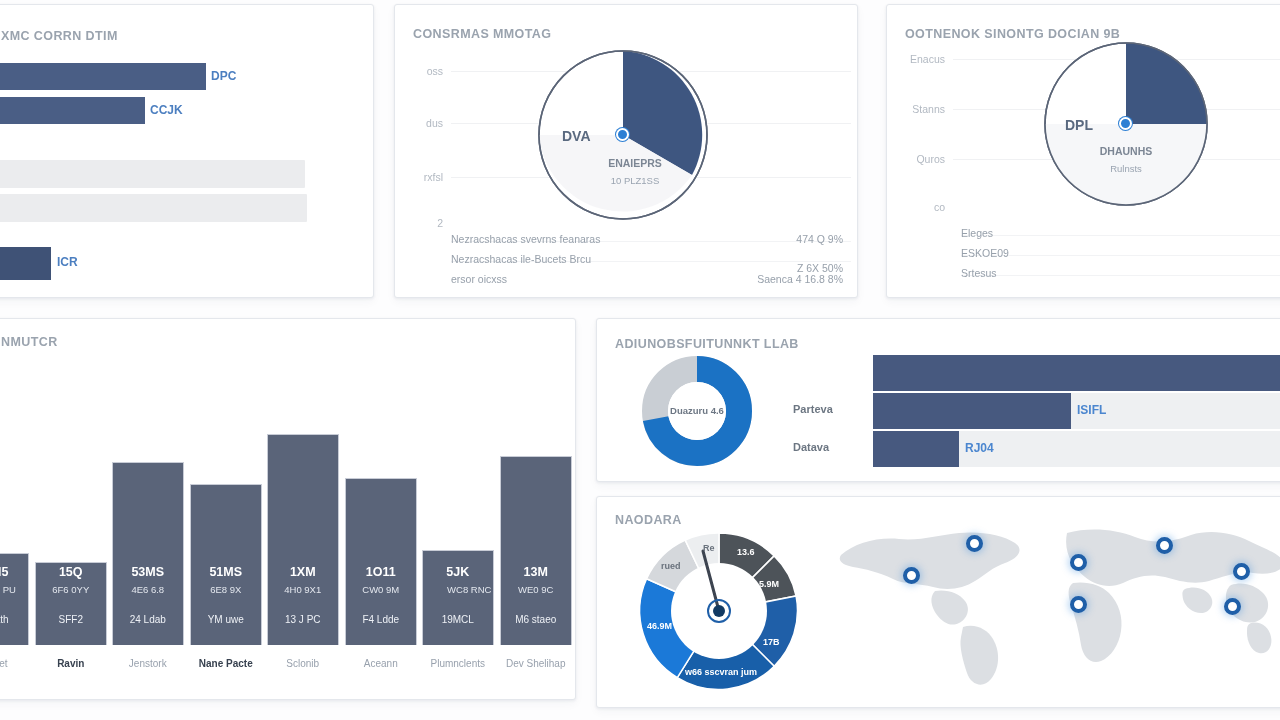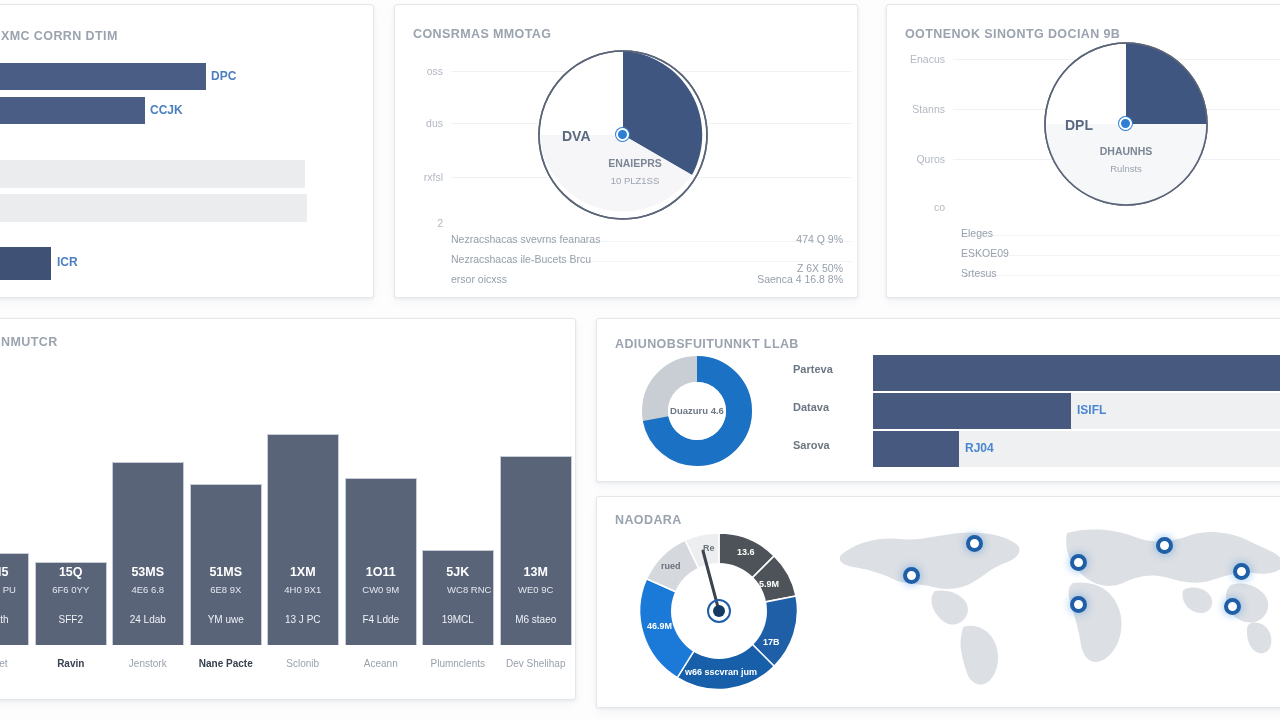--- a/index.html
+++ b/index.html
@@ -115,21 +115,21 @@
 
   
   #panel-progress { left: 596px; top: 318px; width: 700px; height: 164px; }
   #panel-progress .panel-title { position:absolute; left: 18px; top: 18px; }
   .donut-label {
     position:absolute; font-size: 9.5px; font-weight:bold; color:#6d7784;
     filter: blur(.65px); white-space:nowrap; text-align:center; width:100%;
   }
   .track-label {
     position:absolute; font-size: 11px; font-weight:bold; color:#6c7682;
-    filter: blur(.55px); white-space:nowrap;
+    filter: blur(.55px); white-space:nowrap;margin-top:40px;
   }
   .track { position:absolute; height: 36px; background:#eef0f2; }
   .track-fill { position:absolute; left:0; top:0; height:100%; background:#47597f; }
   .track-value {
     position:absolute; font-size: 12px; font-weight:bold; color:#4b86cf;
     filter: blur(.55px); white-space:nowrap;
   }
 
   
   #panel-geo { left: 596px; top: 496px; width: 700px; height: 212px; }

